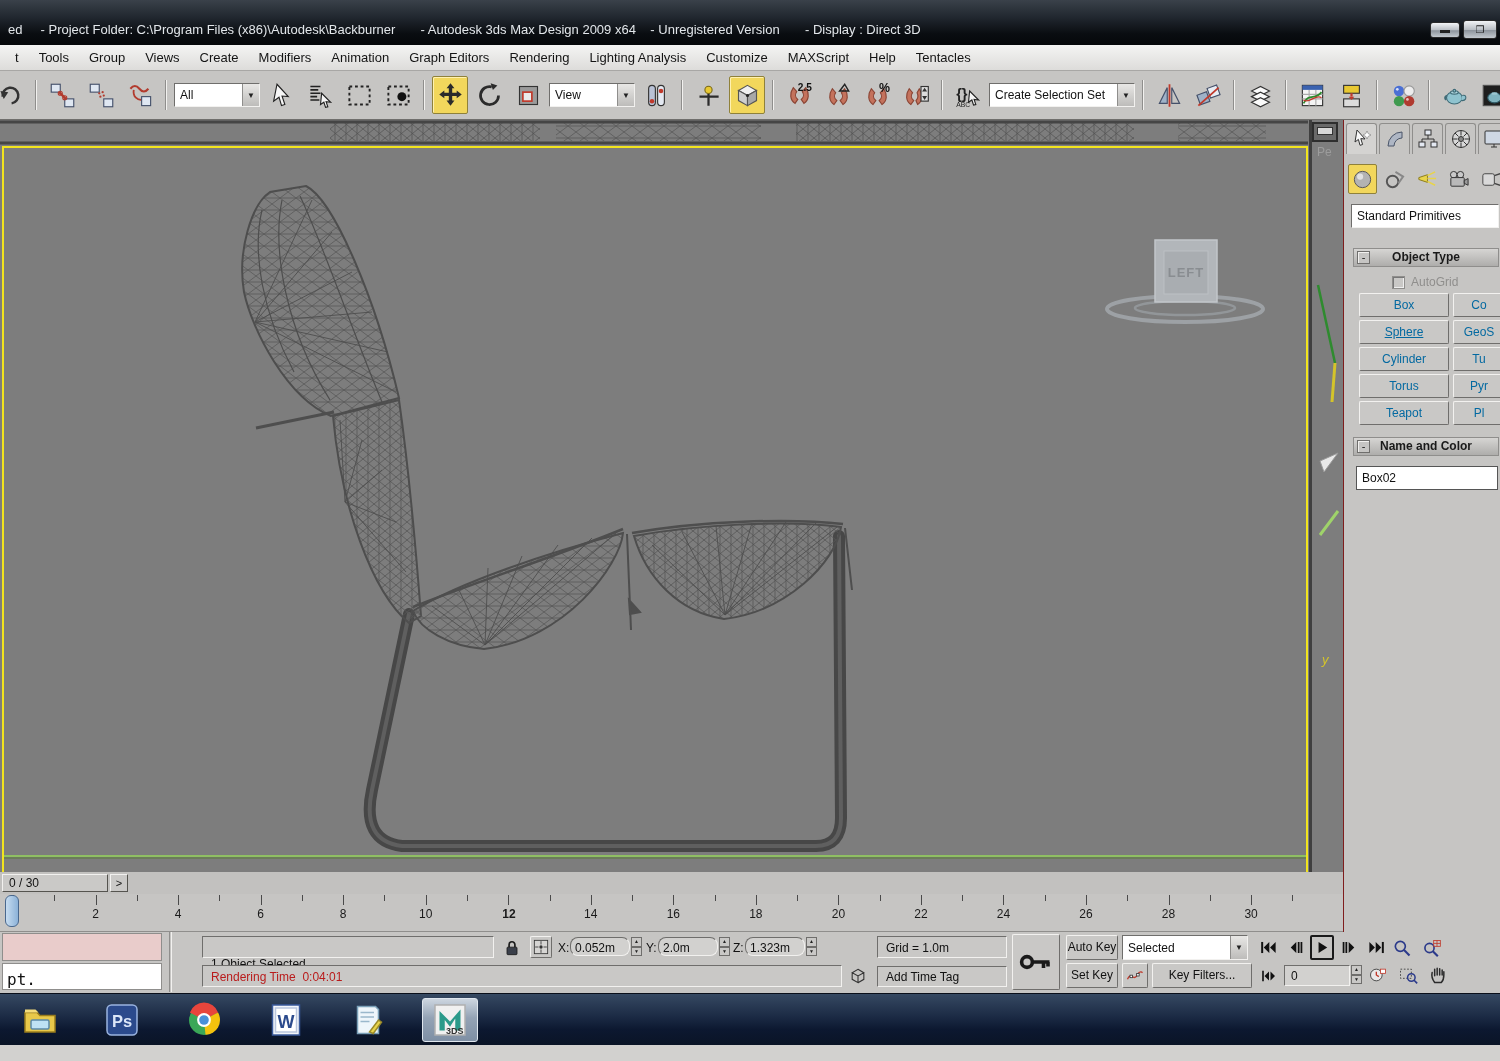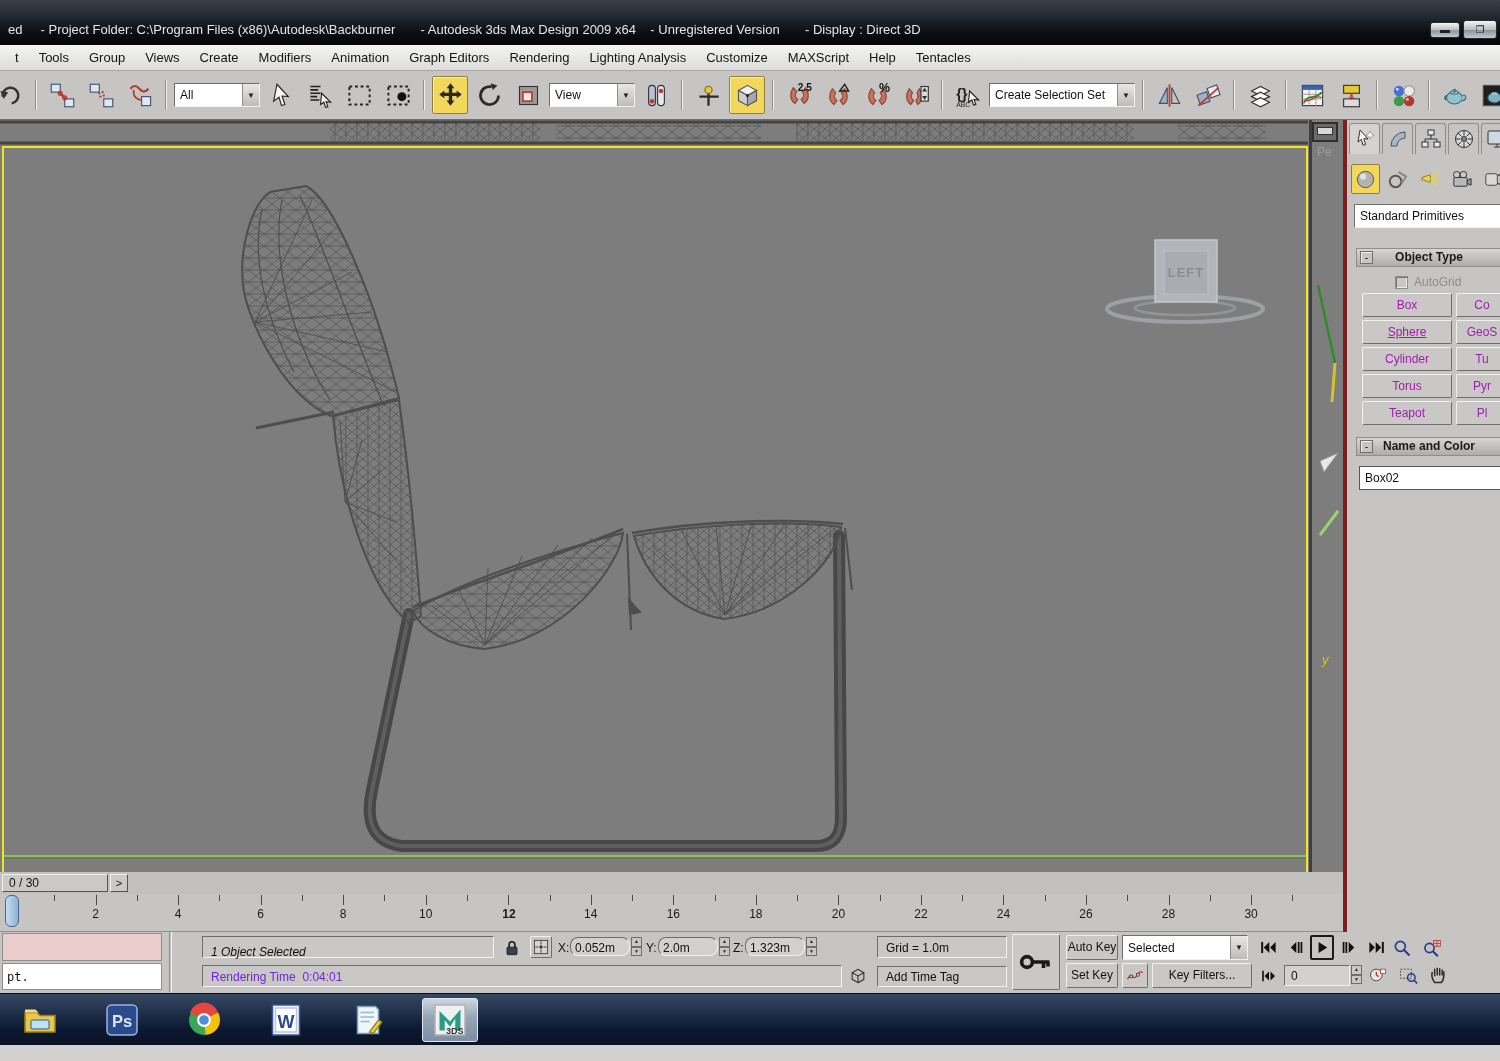--- a/index.html
+++ b/index.html
@@ -47,21 +47,21 @@
     border:2px solid #f2e41e;background:#7d7d7d;}
   #vp-canvas{position:absolute;left:0;top:0;width:1302px;height:721px;}
   #side-strip{position:absolute;left:1309px;top:0;width:34px;height:752px;
     background:#7d7d7d;border-left:3px solid #3f3f3f;overflow:hidden;}
   #vp-nav-box{position:absolute;left:1312px;top:2px;width:26px;height:20px;
     background:#6a6a6a;border:2px solid #2e2e2e;}
   #vp-nav-box span{display:block;margin:3px 3px;width:16px;height:8px;background:#d8d8d8;border:1px solid #333;}
 
   
   #command-panel{position:absolute;left:1343px;top:120px;width:157px;height:812px;
-    background:#c6c5c3;border-left:4px solid #7f1d1d;overflow:hidden;}
+    background:#c6c5c3;border-left:1px solid #7f1d1d;overflow:hidden;}
   #panel-tabs{position:absolute;left:2px;top:3px;display:flex;gap:2px;}
   .ptab{width:31px;height:31px;display:flex;align-items:center;justify-content:center;
     background:#c6c5c3;border:1px solid #8f8e8c;border-bottom:none;border-radius:3px 3px 0 0;}
   .ptab svg{width:24px;height:24px;}
   .ptab.active{background:#d4d3d1;}
   #panel-cats{position:absolute;left:4px;top:44px;display:flex;gap:3px;}
   .pcat{width:29px;height:30px;display:flex;align-items:center;justify-content:center;border-radius:2px;}
   .pcat svg{width:23px;height:23px;}
   .pcat.active{background:#f2d75c;border:1px solid #8f813a;}
   #prim-combo{position:absolute;left:7px;top:84px;width:148px;height:24px;background:#fff;
@@ -74,21 +74,21 @@
   .rollout-hdr .minus{position:absolute;left:3px;top:2px;width:13px;height:13px;
     background:#c6c5c3;border:1px solid #6f6e6c;box-shadow:inset 1px 1px 0 #f2f1ef;
     font-size:11px;line-height:11px;text-align:center;font-weight:normal;}
   #autogrid-row{position:absolute;left:48px;top:155px;display:flex;align-items:center;gap:6px;}
   #autogrid-box{width:13px;height:13px;background:#c9c8c6;border:1px solid #8f8e8c;
     box-shadow:inset 1px 1px 0 #777, inset -1px -1px 0 #eee;}
   #autogrid-label{font-size:12px;color:#8f8e8c;}
   .obj-btn{position:absolute;height:24px;background:#c9c8c6;
     border-top:1px solid #f2f1ef;border-left:1px solid #f2f1ef;
     border-right:1px solid #6f6e6c;border-bottom:1px solid #6f6e6c;
-    font-size:12px;color:#a21caf;text-align:center;line-height:22px;border-radius:2px;}
+    font-size:12px;color:#0369a1;text-align:center;line-height:22px;border-radius:2px;}
   #name-field{position:absolute;left:12px;top:346px;width:142px;height:24px;background:#fff;
     border:1px solid #555;font-size:12px;color:#111;padding:4px 0 0 5px;}
 
   
   #timeslider-row{position:absolute;left:0;top:872px;width:1343px;height:22px;background:#c2c1bf;}
   #frame-display{position:absolute;left:2px;top:2px;width:106px;height:18px;background:#cac9c7;
     border-top:1px solid #f2f1ef;border-left:1px solid #f2f1ef;
     border-right:1px solid #55544f;border-bottom:1px solid #55544f;
     font-size:12px;color:#111;padding:1px 0 0 6px;}
   #frame-next{position:absolute;left:110px;top:2px;width:18px;height:18px;background:#cac9c7;
@@ -106,28 +106,28 @@
 
   
   #statusbar{position:absolute;left:0;top:932px;width:1500px;height:61px;background:#c6c5c3;}
   .sunken{background:#c9c8c6;border-top:1px solid #6f6e6c;border-left:1px solid #6f6e6c;
     border-bottom:1px solid #f2f1ef;border-right:1px solid #f2f1ef;}
   .raised{background:#c9c8c6;border-top:1px solid #f2f1ef;border-left:1px solid #f2f1ef;
     border-bottom:1px solid #6f6e6c;border-right:1px solid #6f6e6c;border-radius:2px;}
   #listener-top{position:absolute;left:2px;top:1px;width:160px;height:28px;background:#e9cccb;
     border:1px solid #8f8e8c;}
   #listener-bottom{position:absolute;left:2px;top:31px;width:160px;height:27px;background:#fff;
-    border:1px solid #8f8e8c;font-family:"DejaVu Sans Mono",monospace;font-size:12px;color:#111;
+    border:1px solid #8f8e8c;font-family:"DejaVu Sans Mono",monospace;font-size:16px;color:#111;
     padding:6px 0 0 4px;}
   #listener-divider{position:absolute;left:169px;top:0;width:3px;height:60px;
     border-left:1px solid #8f8e8c;border-right:1px solid #f2f1ef;}
   #sel-status{position:absolute;left:202px;top:4px;width:292px;height:22px;
-    font-size:12px;color:#111;padding:8px 0 0 8px;font-style:italic;}
+    font-size:12px;color:#111;padding:20px 0 0 8px;}
   #prompt-line{position:absolute;left:202px;top:33px;width:640px;height:22px;
-    font-size:12px;color:#6d28d9;padding:4px 0 0 8px;white-space:pre;}
+    font-size:12px;color:#b91c1c;padding:4px 0 0 8px;white-space:pre;}
   .st-icon{position:absolute;display:flex;align-items:center;justify-content:center;}
   .st-icon svg{width:20px;height:20px;}
   .axis-label{position:absolute;top:9px;font-size:12px;color:#111;}
   .axis-field{position:absolute;top:5px;width:60px;height:19px;font-size:12px;color:#111;
     padding:3px 0 0 4px;background:#d2d1cf;border-top:1px solid #6f6e6c;border-left:1px solid #6f6e6c;
     border-bottom:1px solid #f2f1ef;border-right:1px solid #f2f1ef;border-radius:8px;}
   .spin{position:absolute;top:5px;width:11px;height:19px;display:flex;flex-direction:column;}
   .spin div{flex:1;background:#c9c8c6;border:1px solid #6f6e6c;font-size:5px;line-height:7px;
     text-align:center;color:#222;}
   #grid-readout{position:absolute;left:877px;top:4px;width:130px;height:22px;

